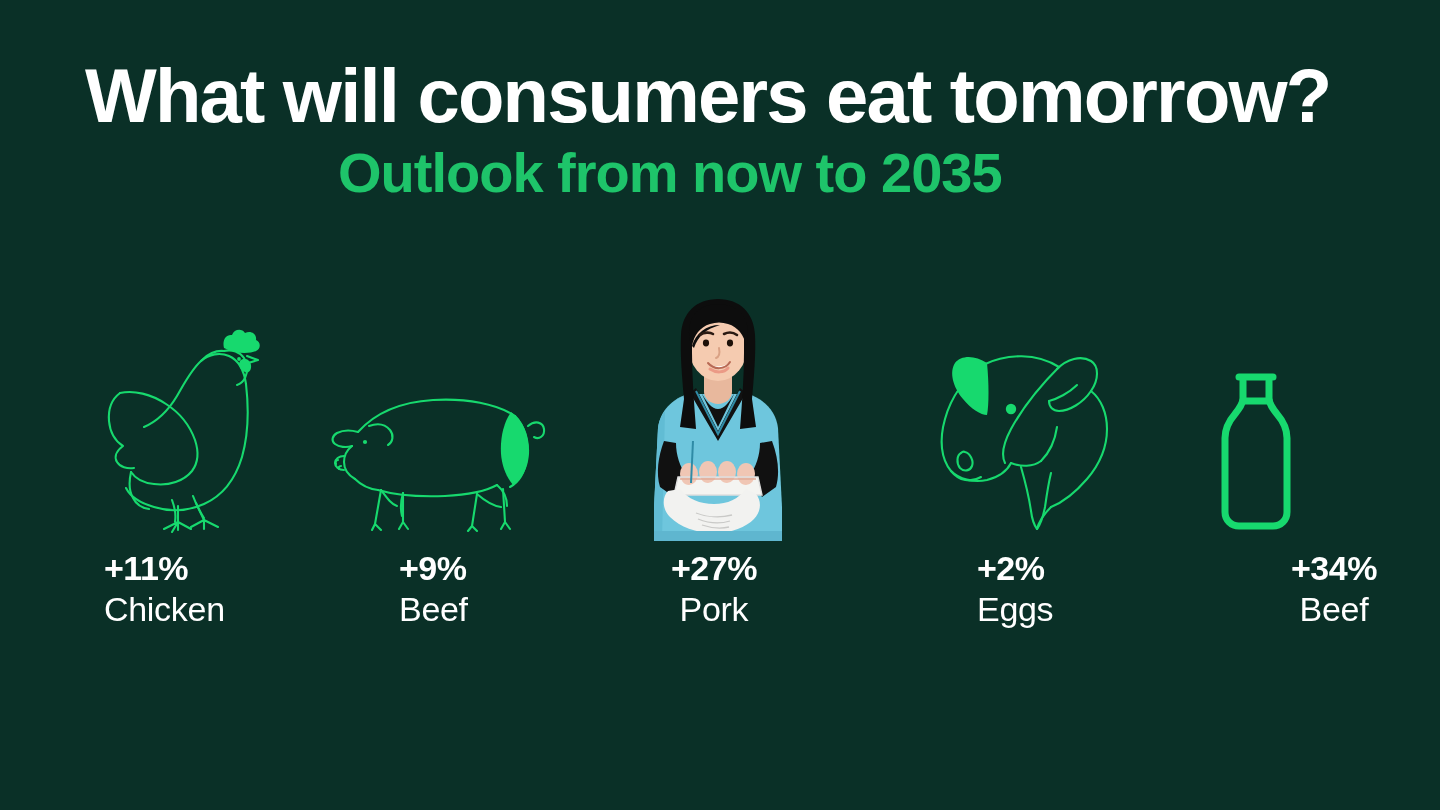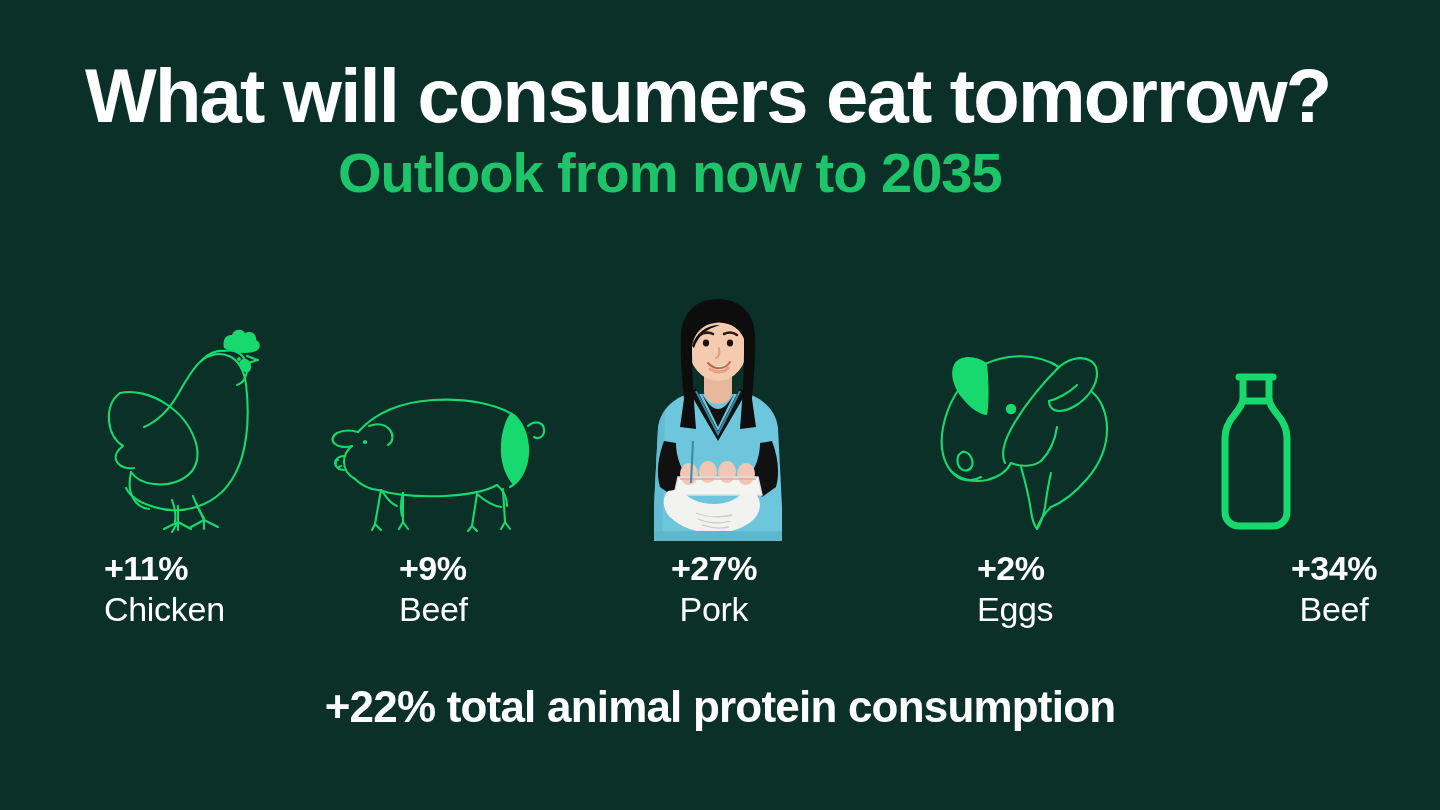--- a/index.html
+++ b/index.html
@@ -315,15 +315,14 @@
       <div class="name">Eggs</div>
     </div>
 
     <div class="label" style="left:1247px;margin-left:44px;">
       <div class="pct">+34%</div>
       <div class="name">Beef</div>
     </div>
 
   </div>
 
-  <div class="total">+22% total animal protein consumption</div>
 
 </div>
 
 </body></html>

